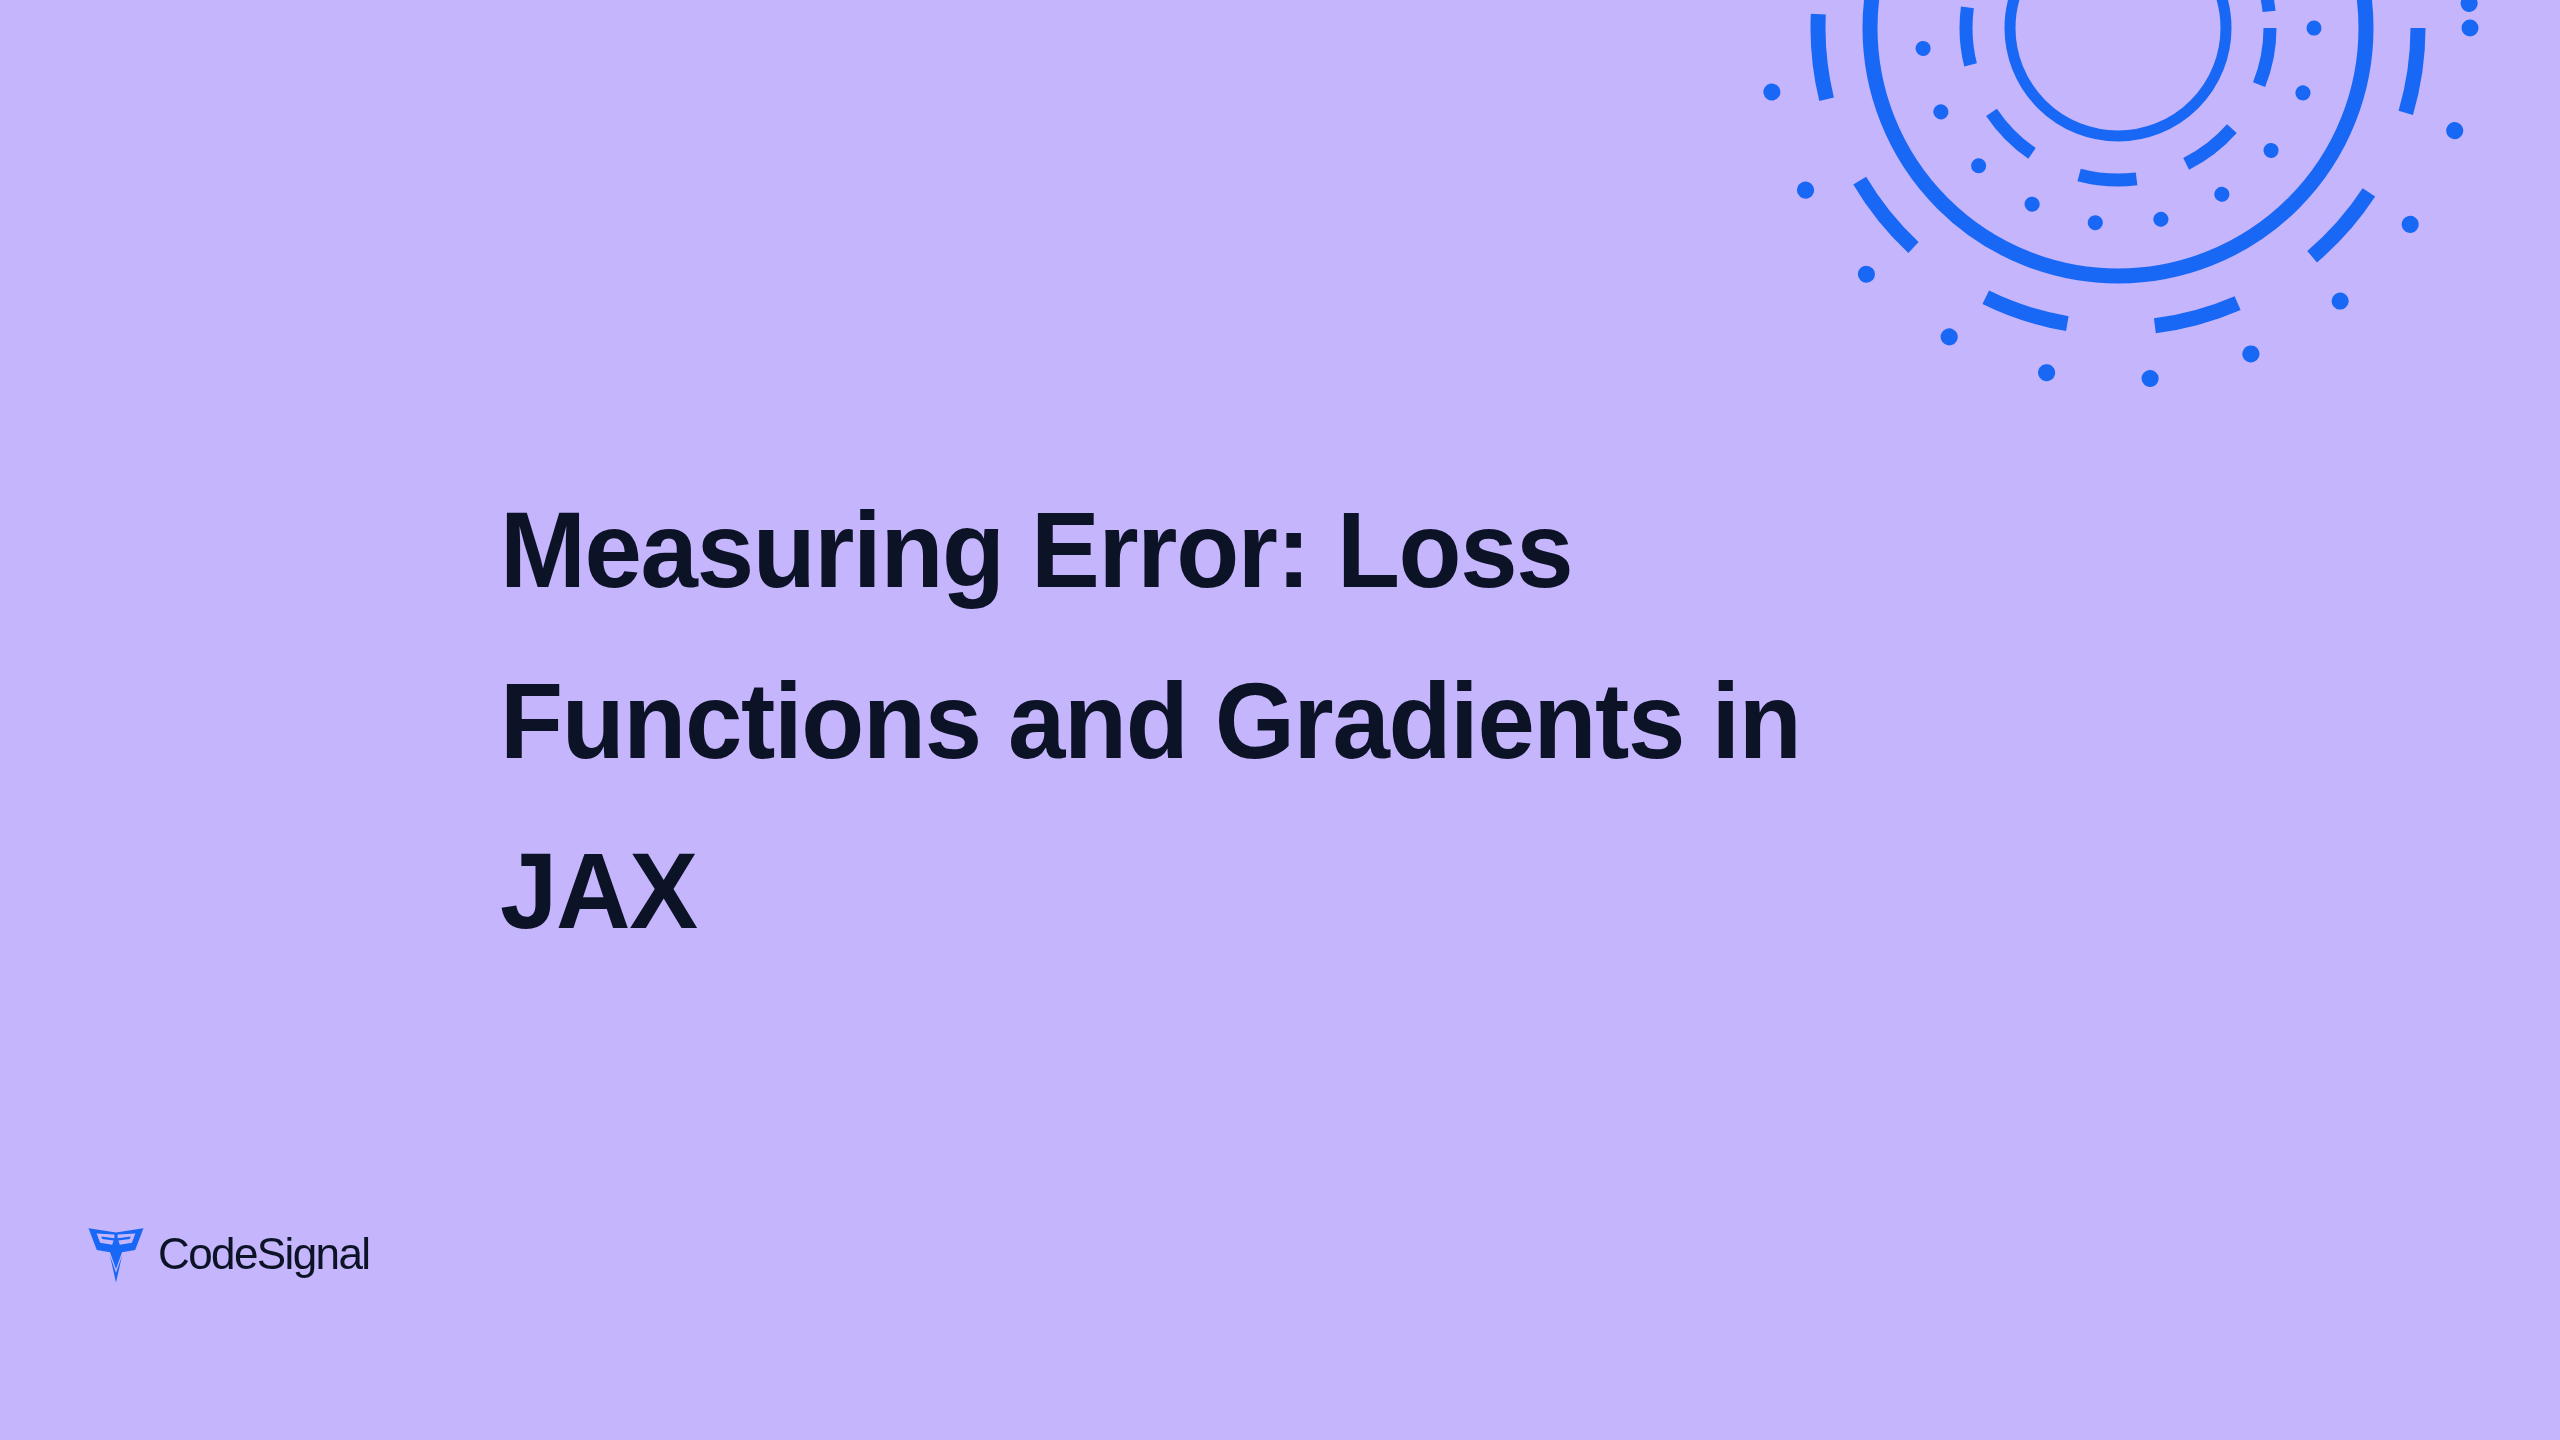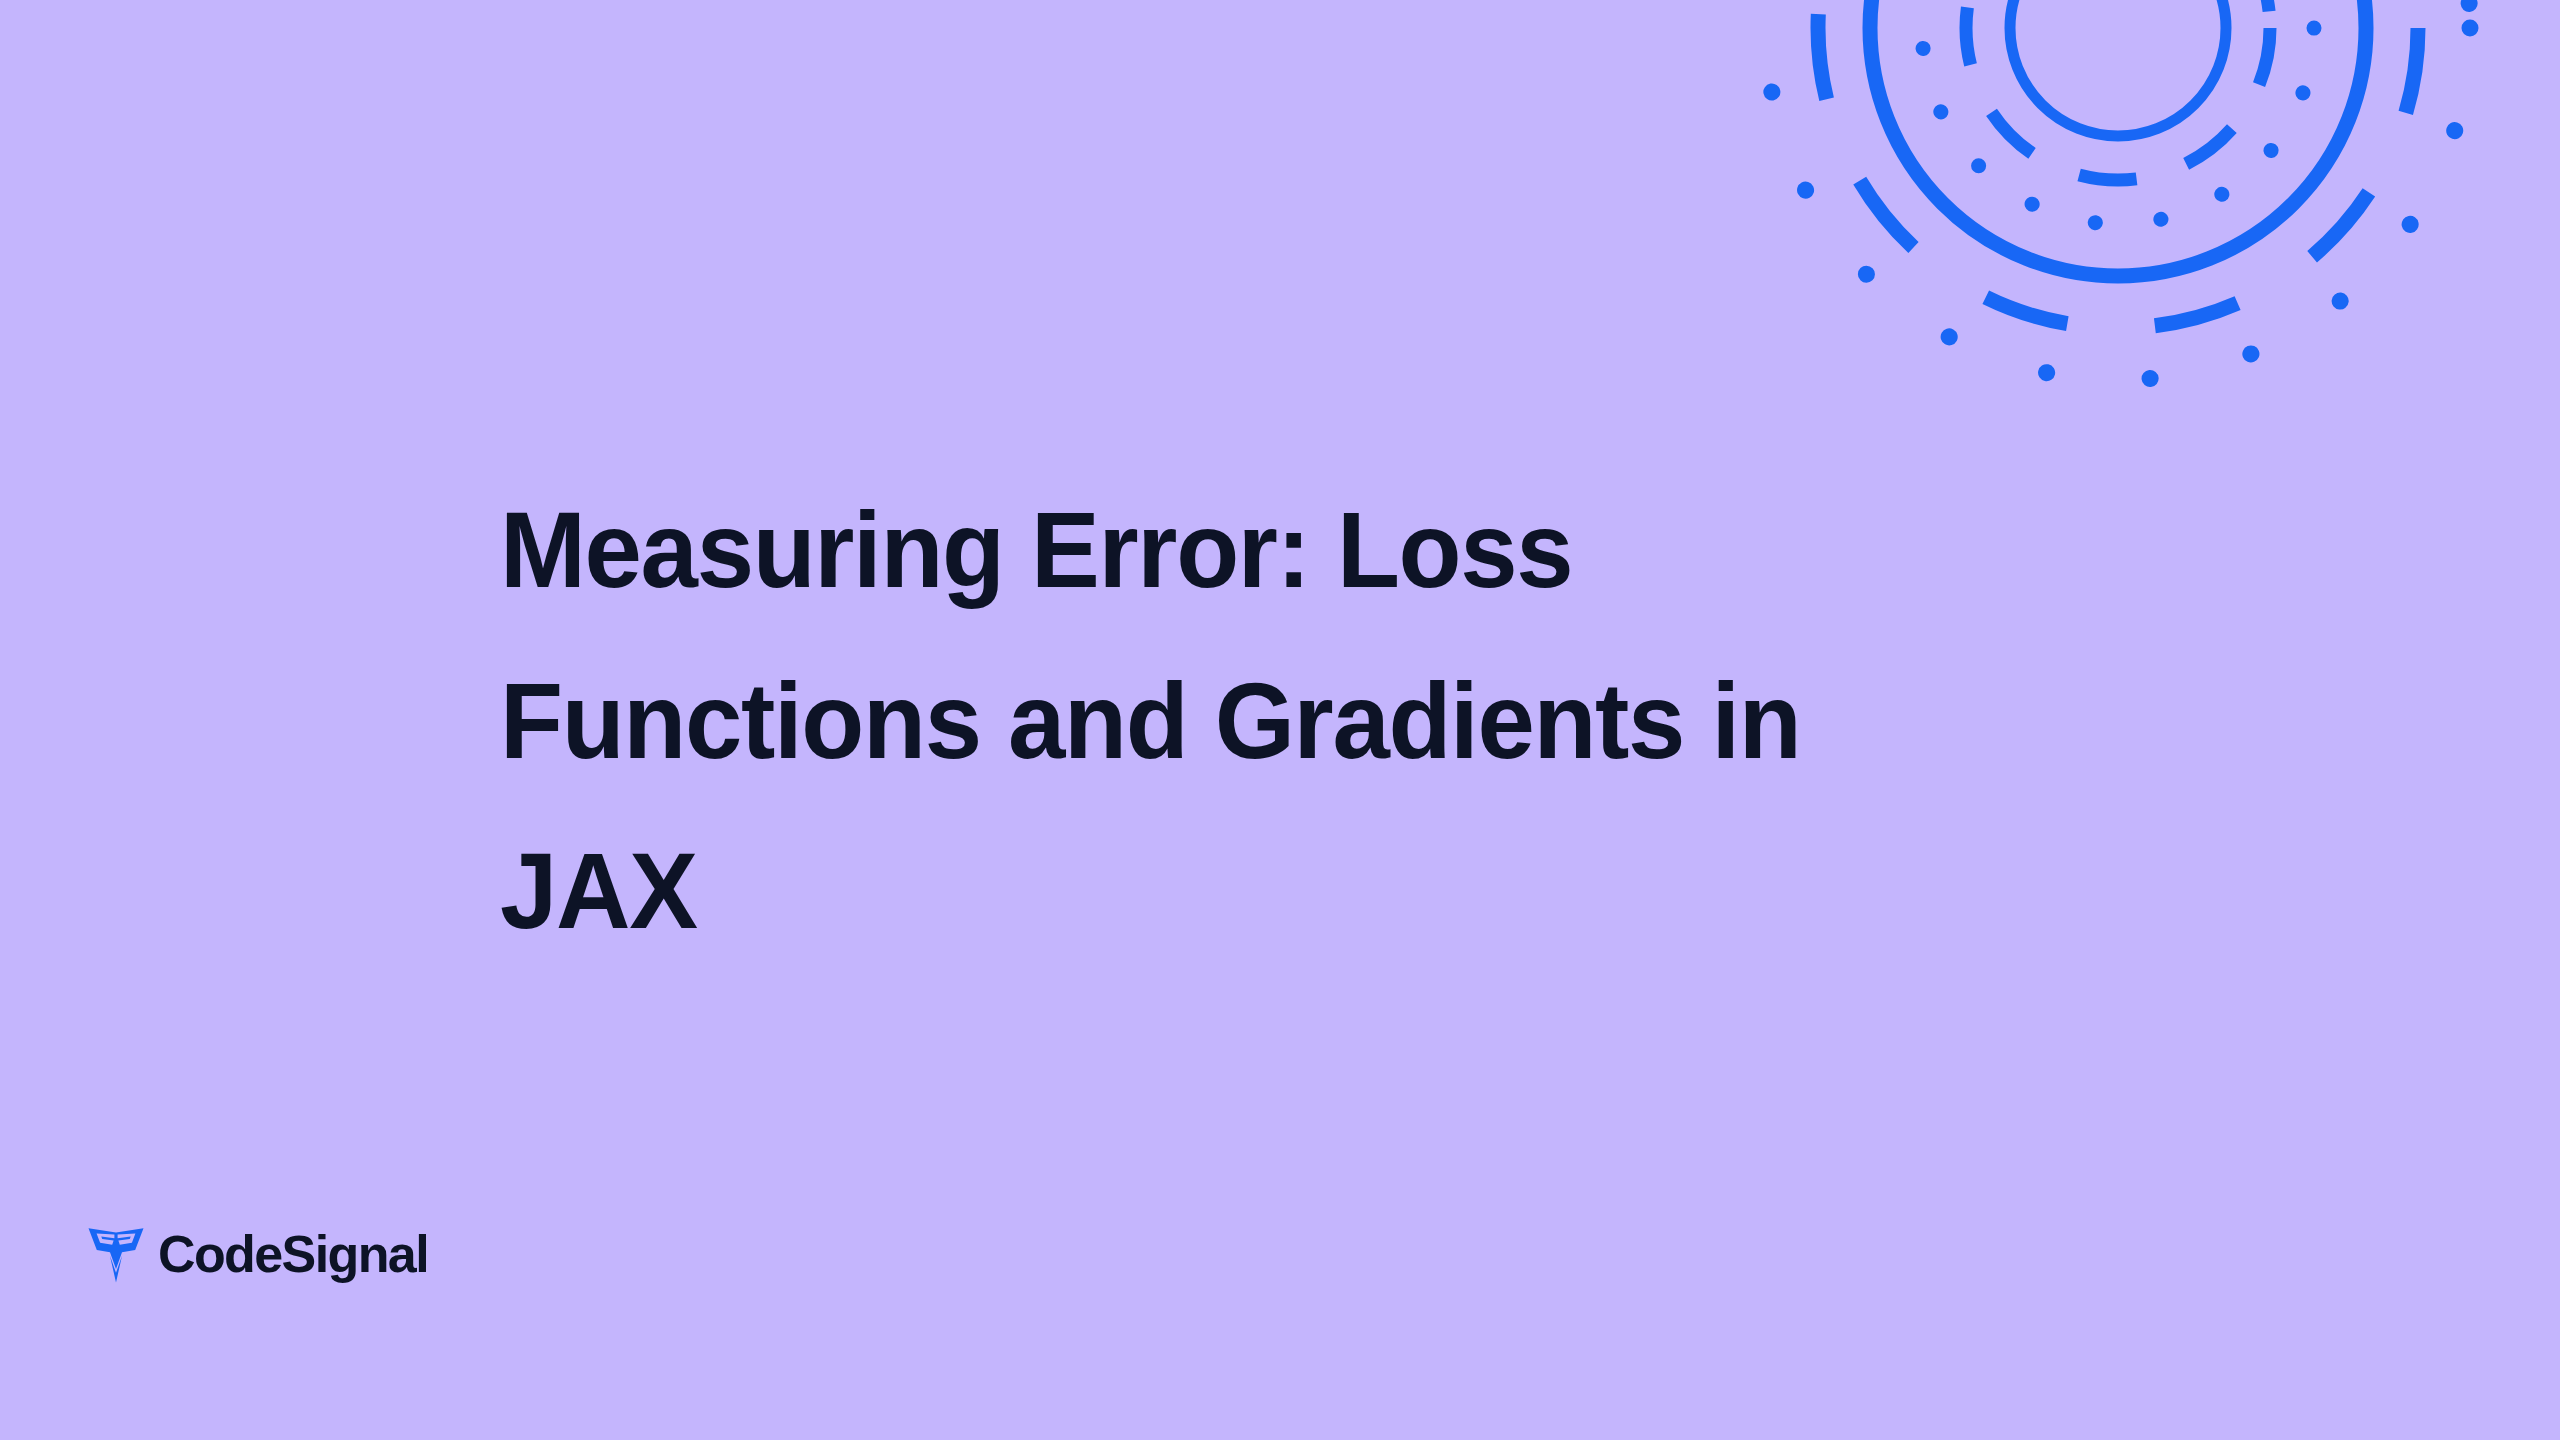--- a/index.html
+++ b/index.html
@@ -77,22 +77,22 @@
     flex: none;
   }
   .logo-mark svg {
     display: block;
     width: 100%;
     height: 100%;
   }
   .logo-word {
     color: #0D1326;
     font-family: "Liberation Sans", sans-serif;
-    font-weight: 700;
-    font-size: 52px;
+    font-weight: 400;
+    font-size: 44px;
     line-height: 1;
     letter-spacing: -1.6px;
     white-space: nowrap;
   }
 </style>
 </head>
 <body>
 
 <div class="slide">
 

